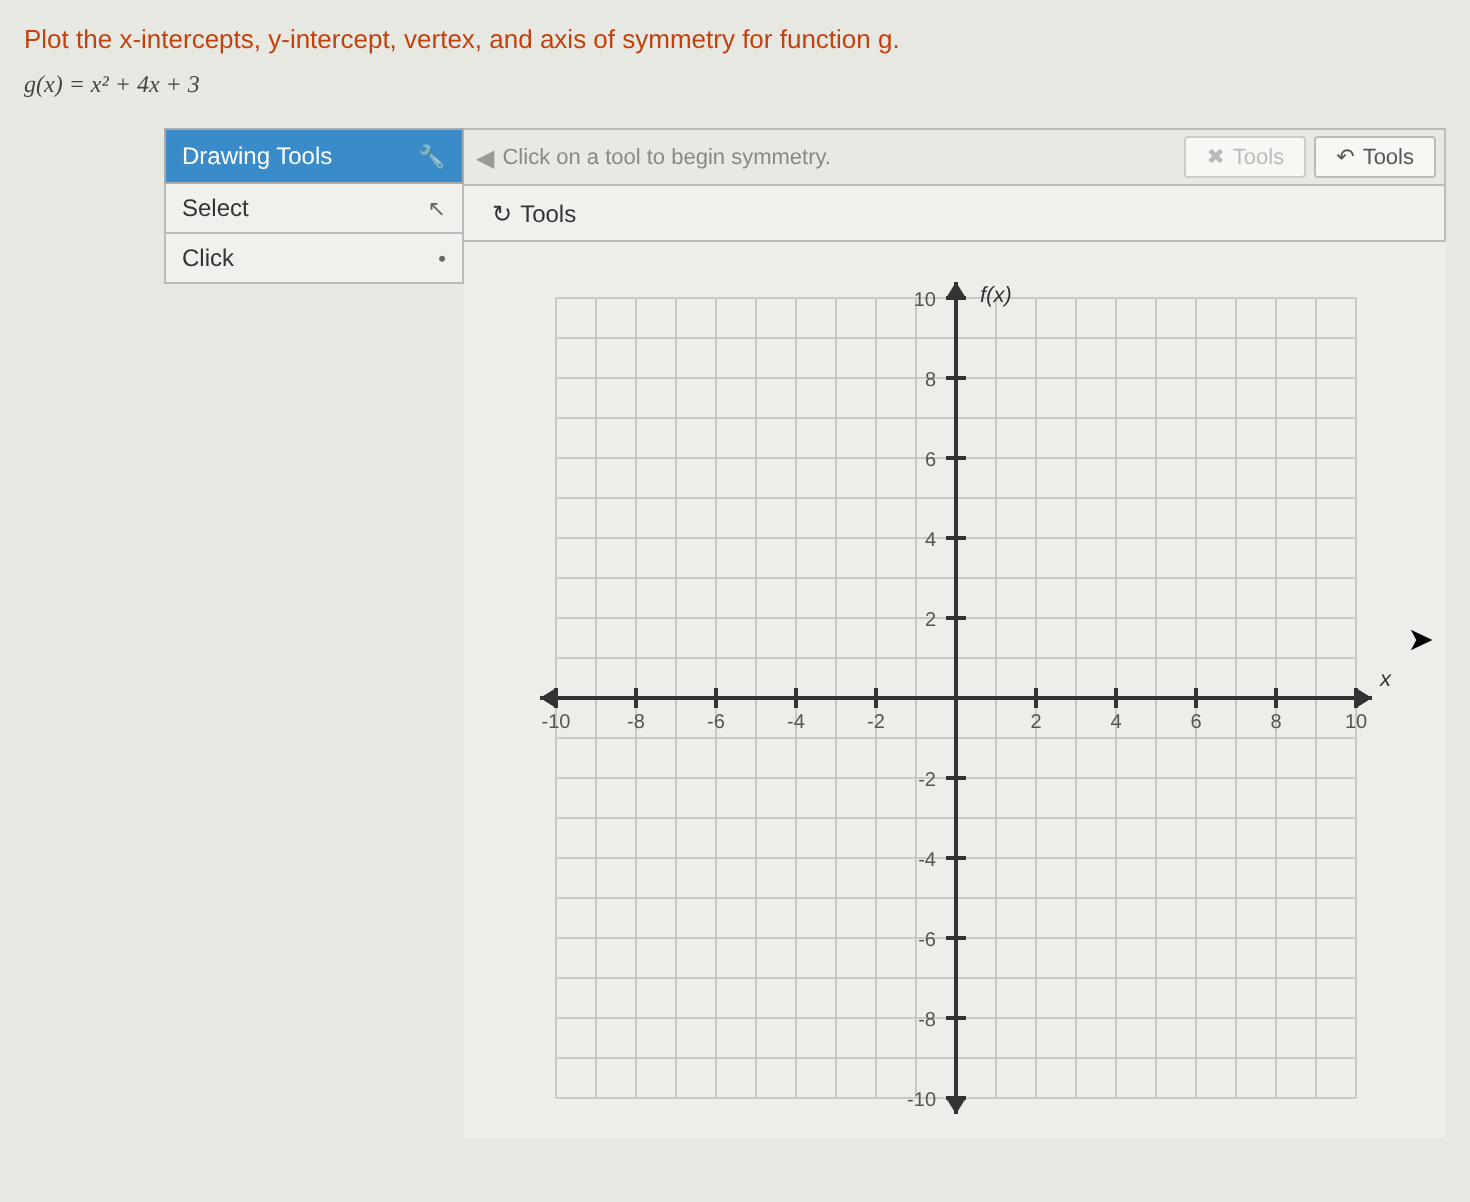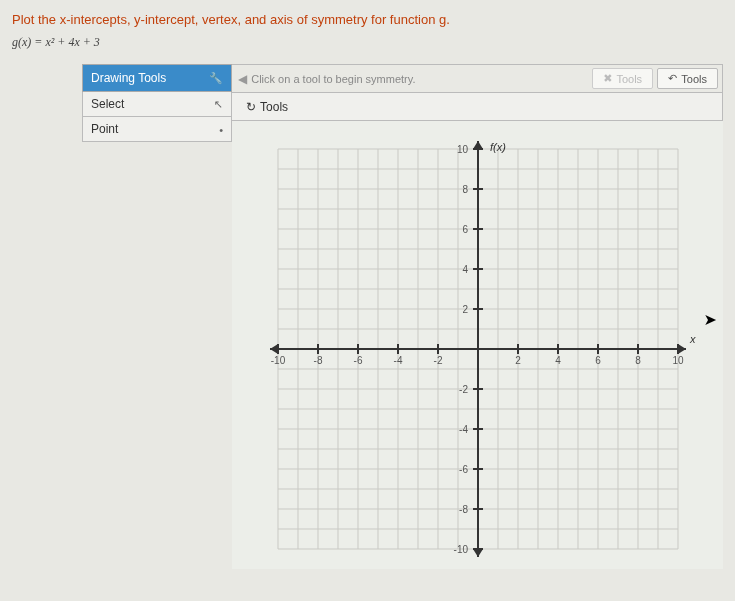--- a/index.html
+++ b/index.html
@@ -109,21 +109,21 @@
   <div class="tools-panel">
     <div class="tool-header">
       <span>Drawing Tools</span>
       <span class="wrench">🔧</span>
     </div>
     <div class="tool-row">
       <span>Select</span>
       <span class="tool-icon">↖</span>
     </div>
     <div class="tool-row">
-      <span>Point</span>
+      <span>Click</span>
       <span class="tool-icon">•</span>
     </div>
   </div>
 
   <div class="canvas-area">
     <div class="toolbar">
       <div class="hint">
         <span class="chev">◀</span>
         <span>Click on a tool to begin symmetry.</span>
       </div>

